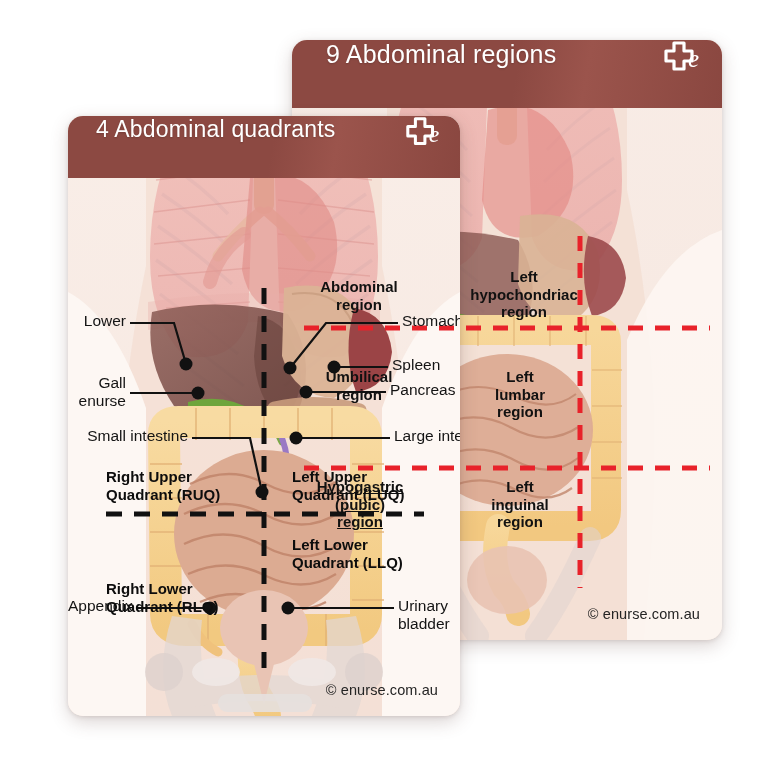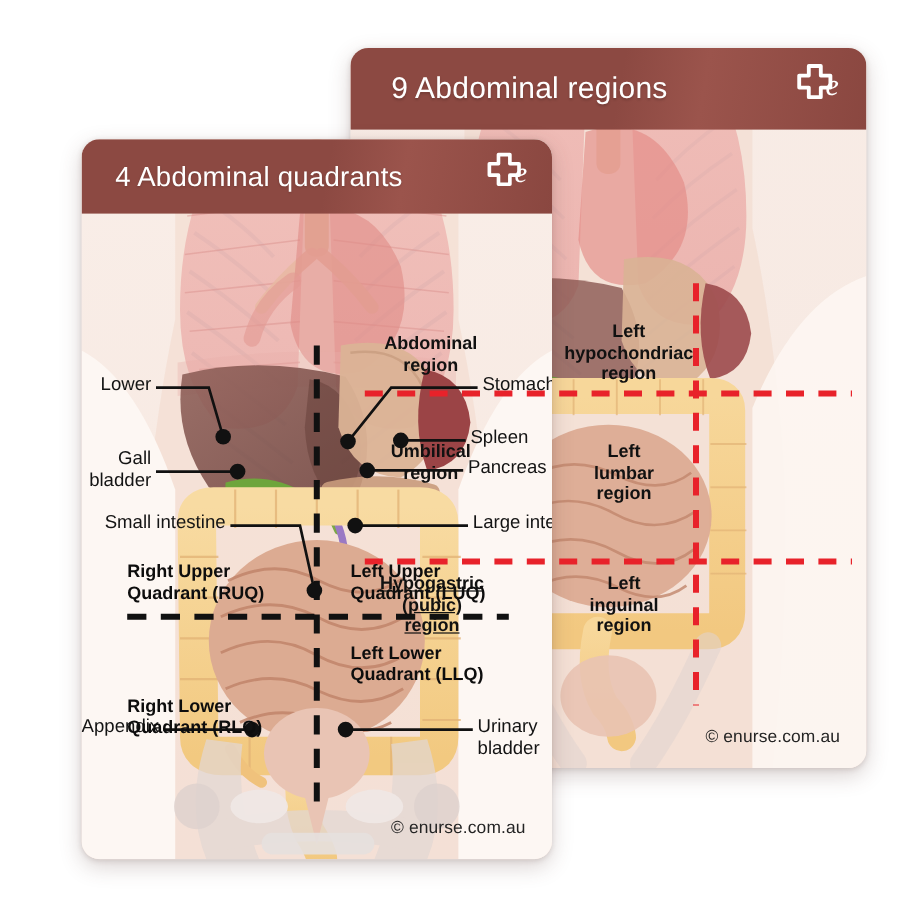--- a/index.html
+++ b/index.html
@@ -23,21 +23,21 @@
   }
   .card-back{
     left:292px; top:40px; width:430px; height:600px;
   }
   .card-front{
     left:68px; top:116px; width:392px; height:600px;
   }
 
   .card-header{
     position:absolute;left:0;top:0;right:0;
-    display:flex;align-items:center;
+    display:flex;
     color:#ffffff;
     box-sizing:border-box;
   }
   .card-back .card-header{height:68px;padding:0 18px 0 34px;}
   .card-front .card-header{height:62px;padding:0 16px 0 28px;}
 
   .hdr-bg{
     position:absolute;inset:0;
     background:linear-gradient(100deg,#8c4942 0%,#8c4942 52%,#9b544c 68%,#8a4740 100%);
     z-index:0;
@@ -412,21 +412,21 @@
           <path d="M14 3 h10 v8 h8 v10 h-8 v8 h-10 v-8 h-8 v-10 h8 Z" fill="none" stroke="#ffffff" stroke-width="3.2" stroke-linejoin="round"></path>
           <text x="28" y="27" font-family="'Liberation Serif', serif" font-style="italic" font-size="25" fill="#ffffff">e</text>
         </svg>
       </span>
     </div>
 
     <div class="labels">
 
       <div class="lab r" style="left:0px;top:196px;width:58px;">Lower</div>
       <div class="lab r" style="left:0px;top:258px;width:58px;">Gall
-bladder</div>
+enurse</div>
       <div class="lab r" style="left:0px;top:311px;width:120px;">Small intestine</div>
       <div class="lab r" style="left:0px;top:481px;width:64px;">Appendix</div>
 
       <div class="lab" style="left:334px;top:196px;width:80px;">Stomach</div>
       <div class="lab" style="left:324px;top:240px;width:70px;">Spleen</div>
       <div class="lab" style="left:322px;top:265px;width:80px;">Pancreas</div>
       <div class="lab" style="left:326px;top:311px;width:110px;">Large intestine</div>
       <div class="lab" style="left:330px;top:481px;width:80px;">Urinary
 bladder</div>
 

